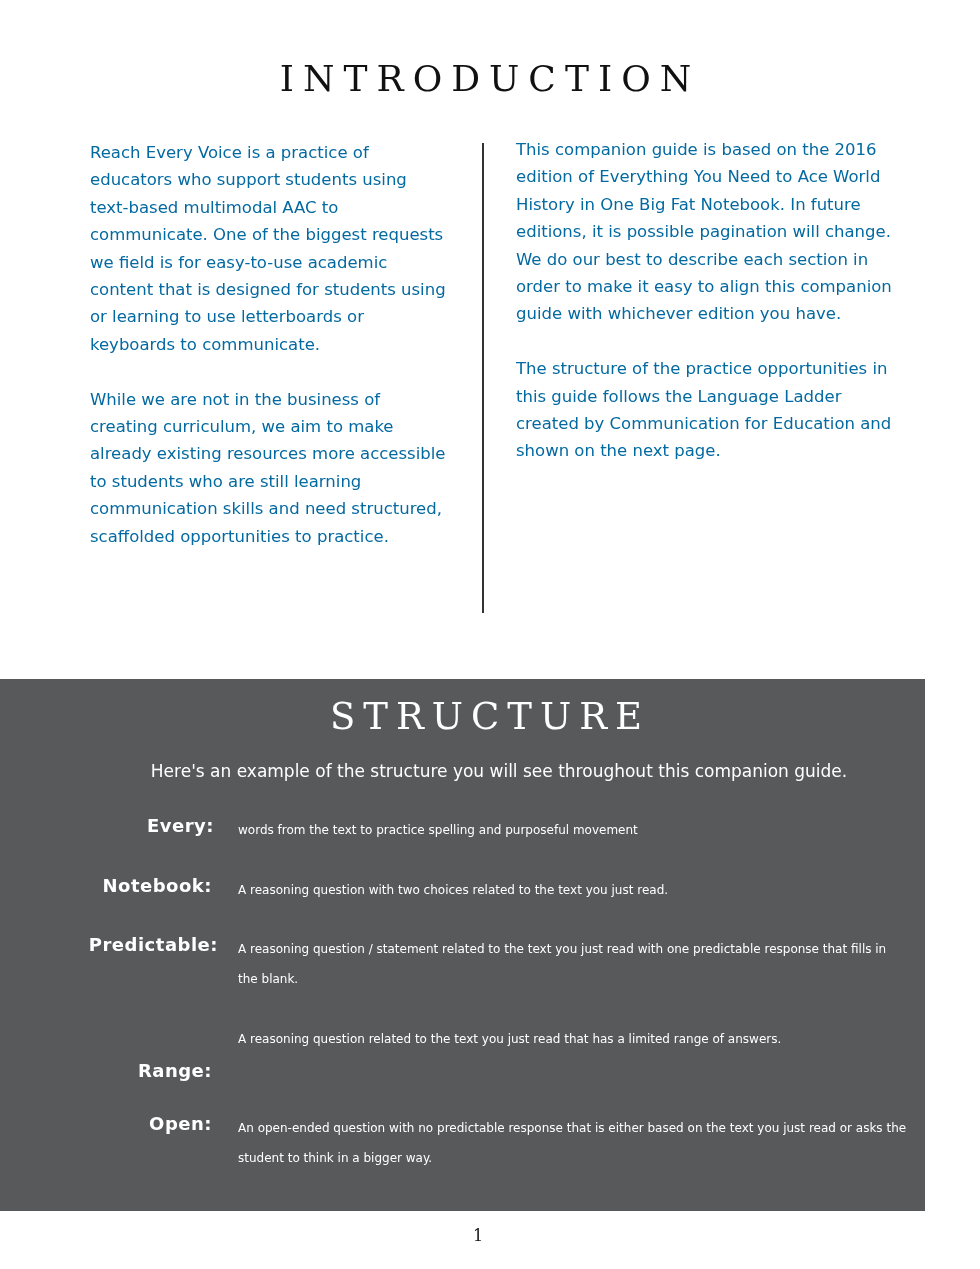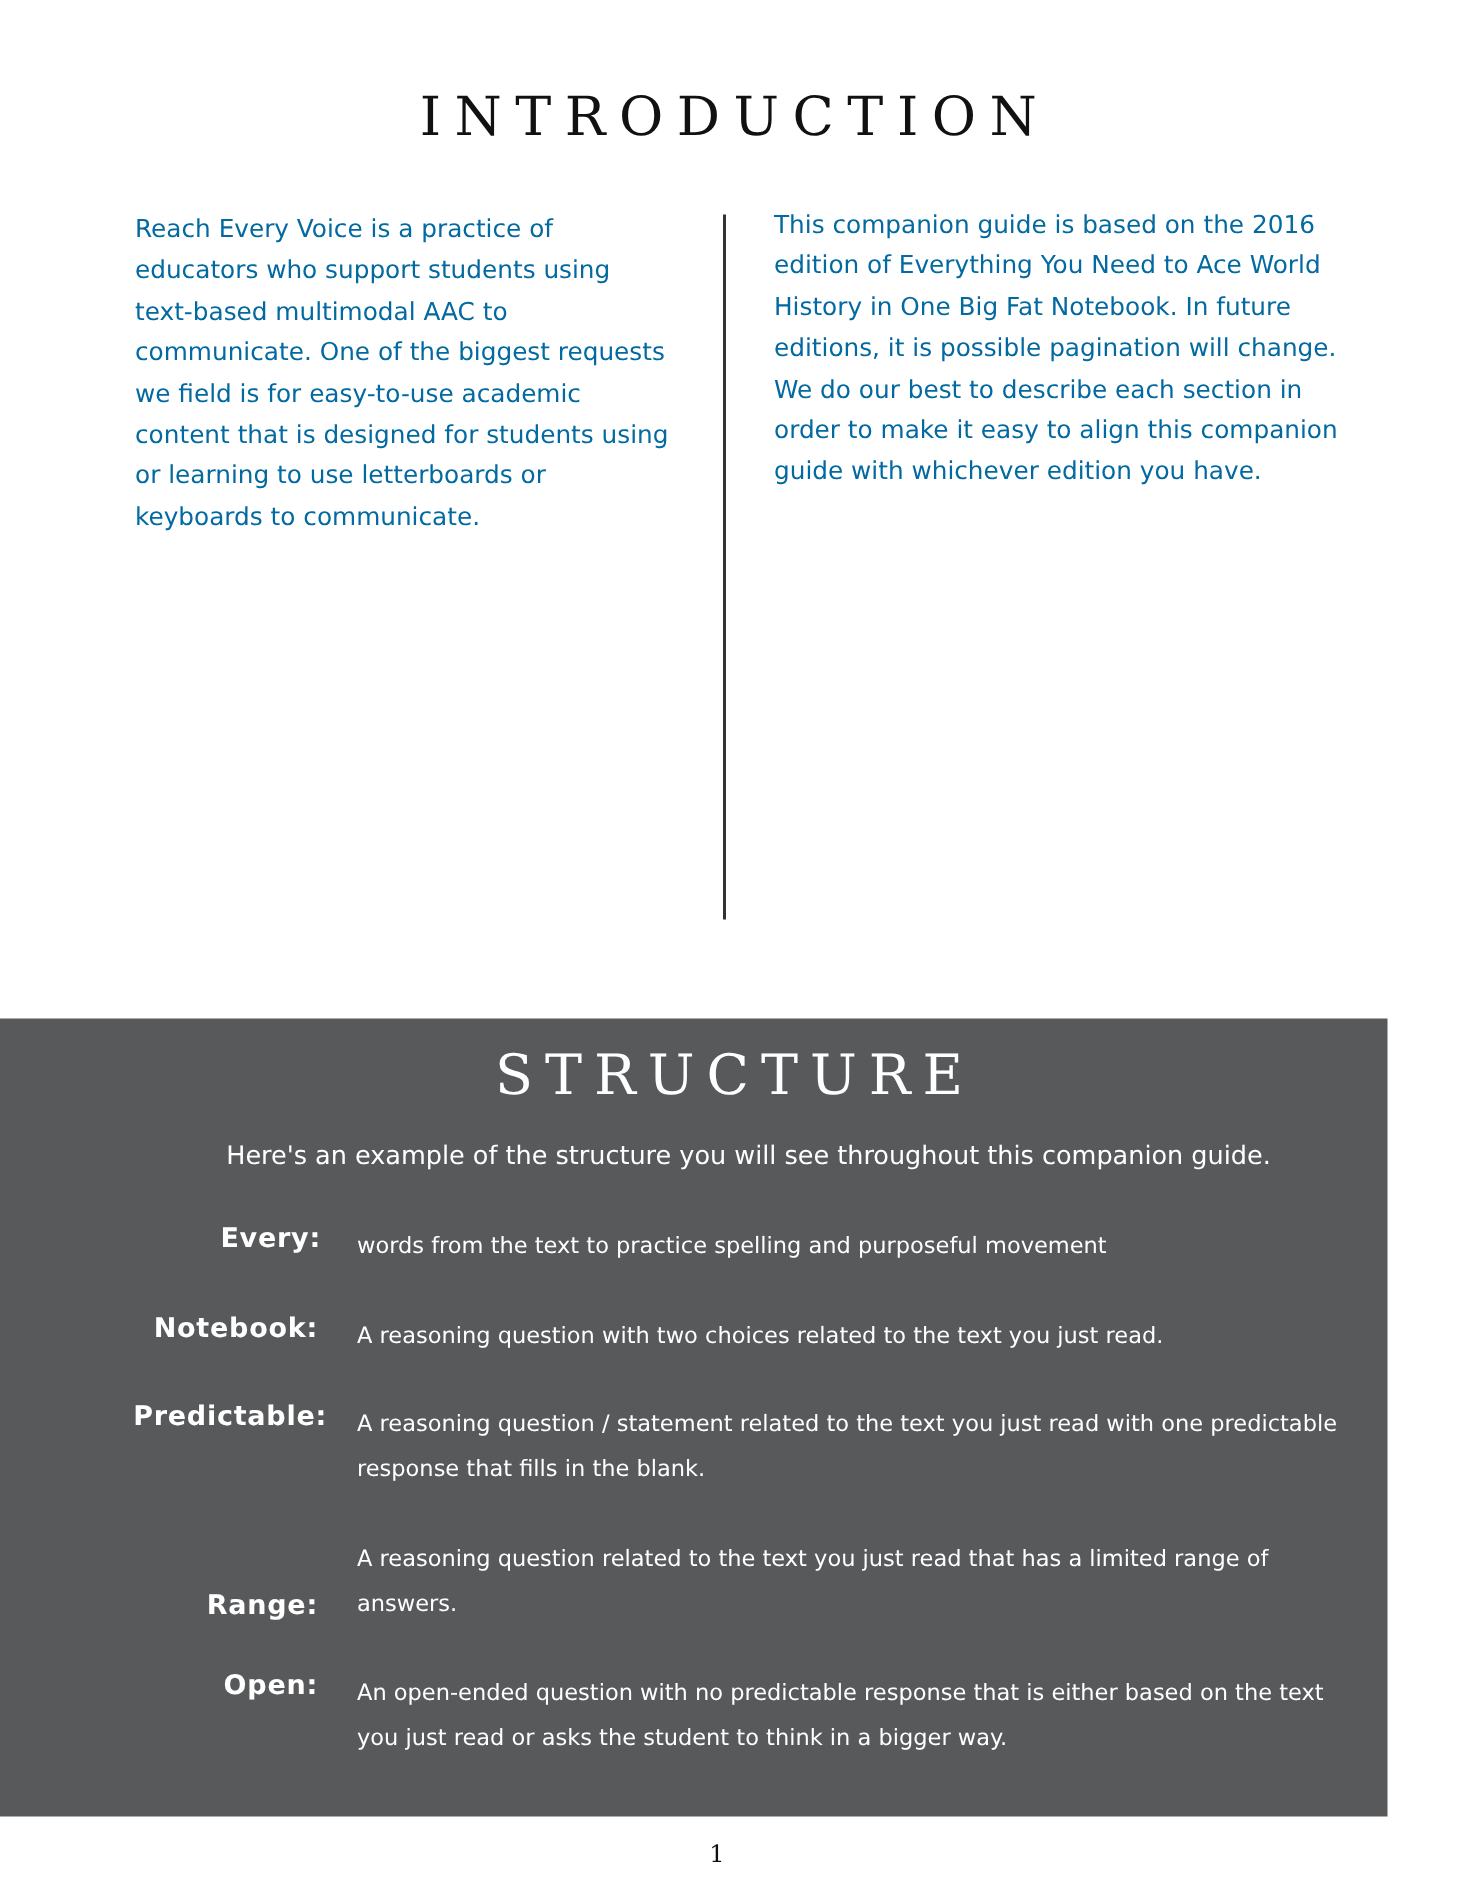--- a/index.html
+++ b/index.html
@@ -25,40 +25,42 @@
     font-family: "DejaVu Serif", serif; font-size: 37px; letter-spacing: 8px; font-weight: normal; margin: 0; color: #fff;
   }
   .struct-intro {
     position: absolute; top: 82px; left: 0; width: 998px; text-align: center; font-size: 17px; color: #fff;
   }
   .row { position: absolute; left: 0; width: 980px; }
   .row .label {
     position: absolute; right: 766px; width: 200px; text-align: right; font-size: 18px; font-weight: bold; letter-spacing: 0.5px;
   }
   .row .desc {
-    position: absolute; left: 238px; width: 670px; font-size: 15px; line-height: 30px;
+    position: absolute; left: 238px; width: 670px; font-size: 12px; line-height: 30px;
   }
   .page-number {
     position: absolute; top: 1226px; left: 0; width: 956px; text-align: center;
     font-family: "DejaVu Serif", serif; font-size: 16px; color: #111;
   }
 </style>
 </head>
 <body>
 
 <h1 class="intro-title">INTRODUCTION</h1>
 
 <div class="col col-left">
   <p>Reach Every Voice is a practice of educators who support students using text-based multimodal AAC to communicate. One of the biggest requests we field is for easy-to-use academic content that is designed for students using or learning to use letterboards or keyboards to communicate.</p>
+  <p>While we are not in the business of creating curriculum, we aim to make already existing resources more accessible to students who are still learning communication skills and need structured, scaffolded opportunities to practice.</p>
 </div>
 
 <div class="divider"></div>
 
 <div class="col col-right">
   <p>This companion guide is based on the 2016 edition of Everything You Need to Ace World History in One Big Fat Notebook. In future editions, it is possible pagination will change. We do our best to describe each section in order to make it easy to align this companion guide with whichever edition you have.</p>
+  <p>The structure of the practice opportunities in this guide follows the Language Ladder created by Communication for Education and shown on the next page.</p>
 </div>
 
 <section class="structure">
   <h2 class="struct-title">STRUCTURE</h2>
   <div class="struct-intro">Here's an example of the structure you will see throughout this companion guide.</div>
 
   <div class="row" style="top:136px;">
     <div class="label">Every:</div>
     <div class="desc">words from the text to practice spelling and purposeful movement</div>
   </div>

